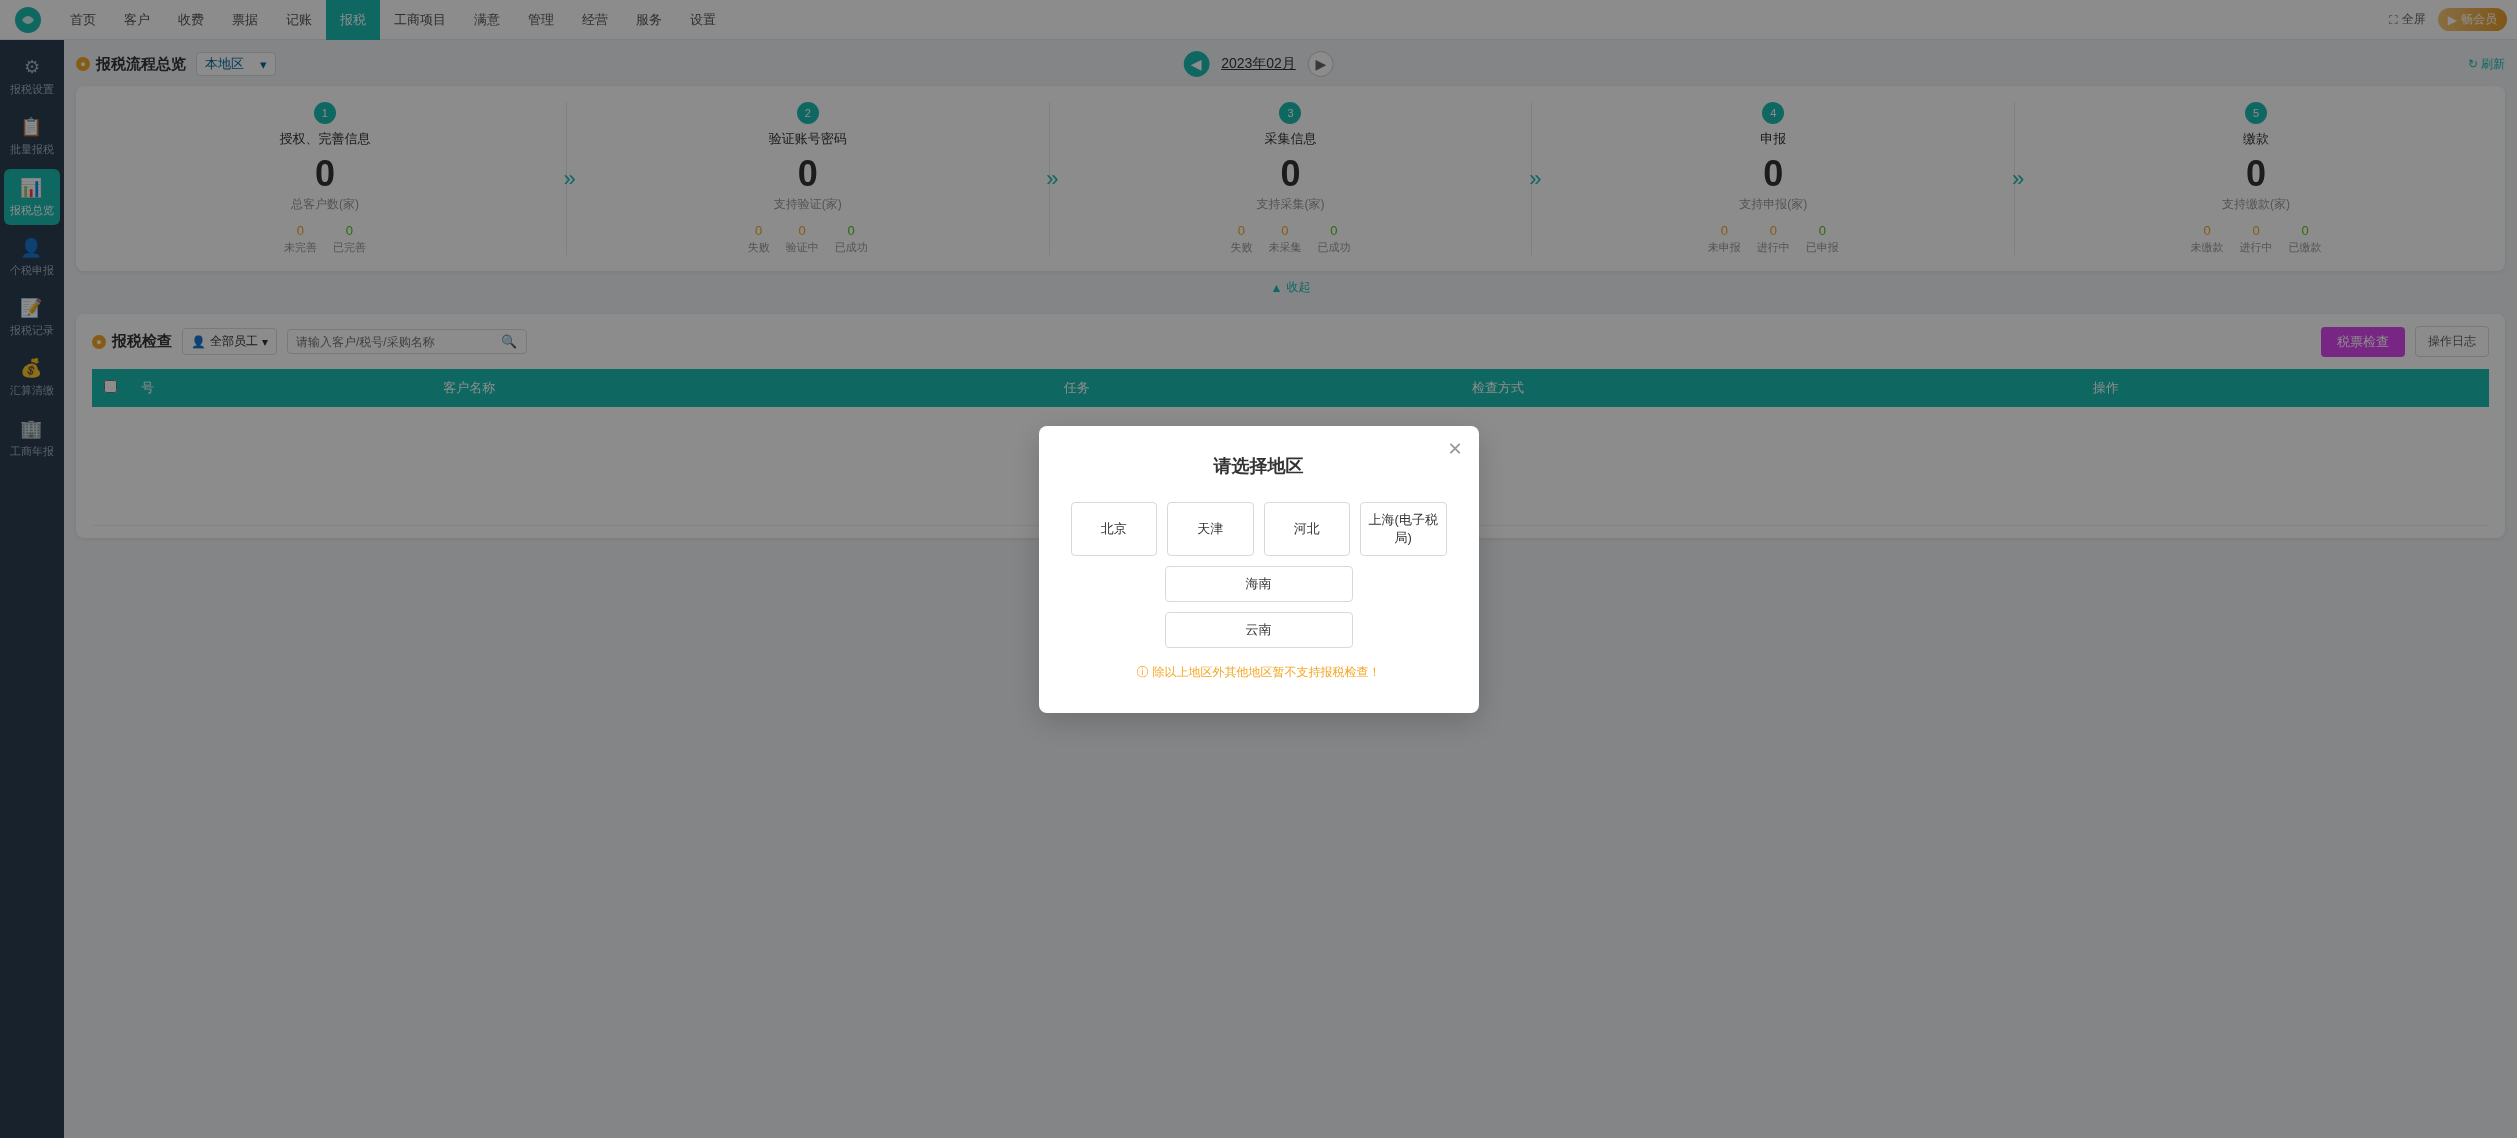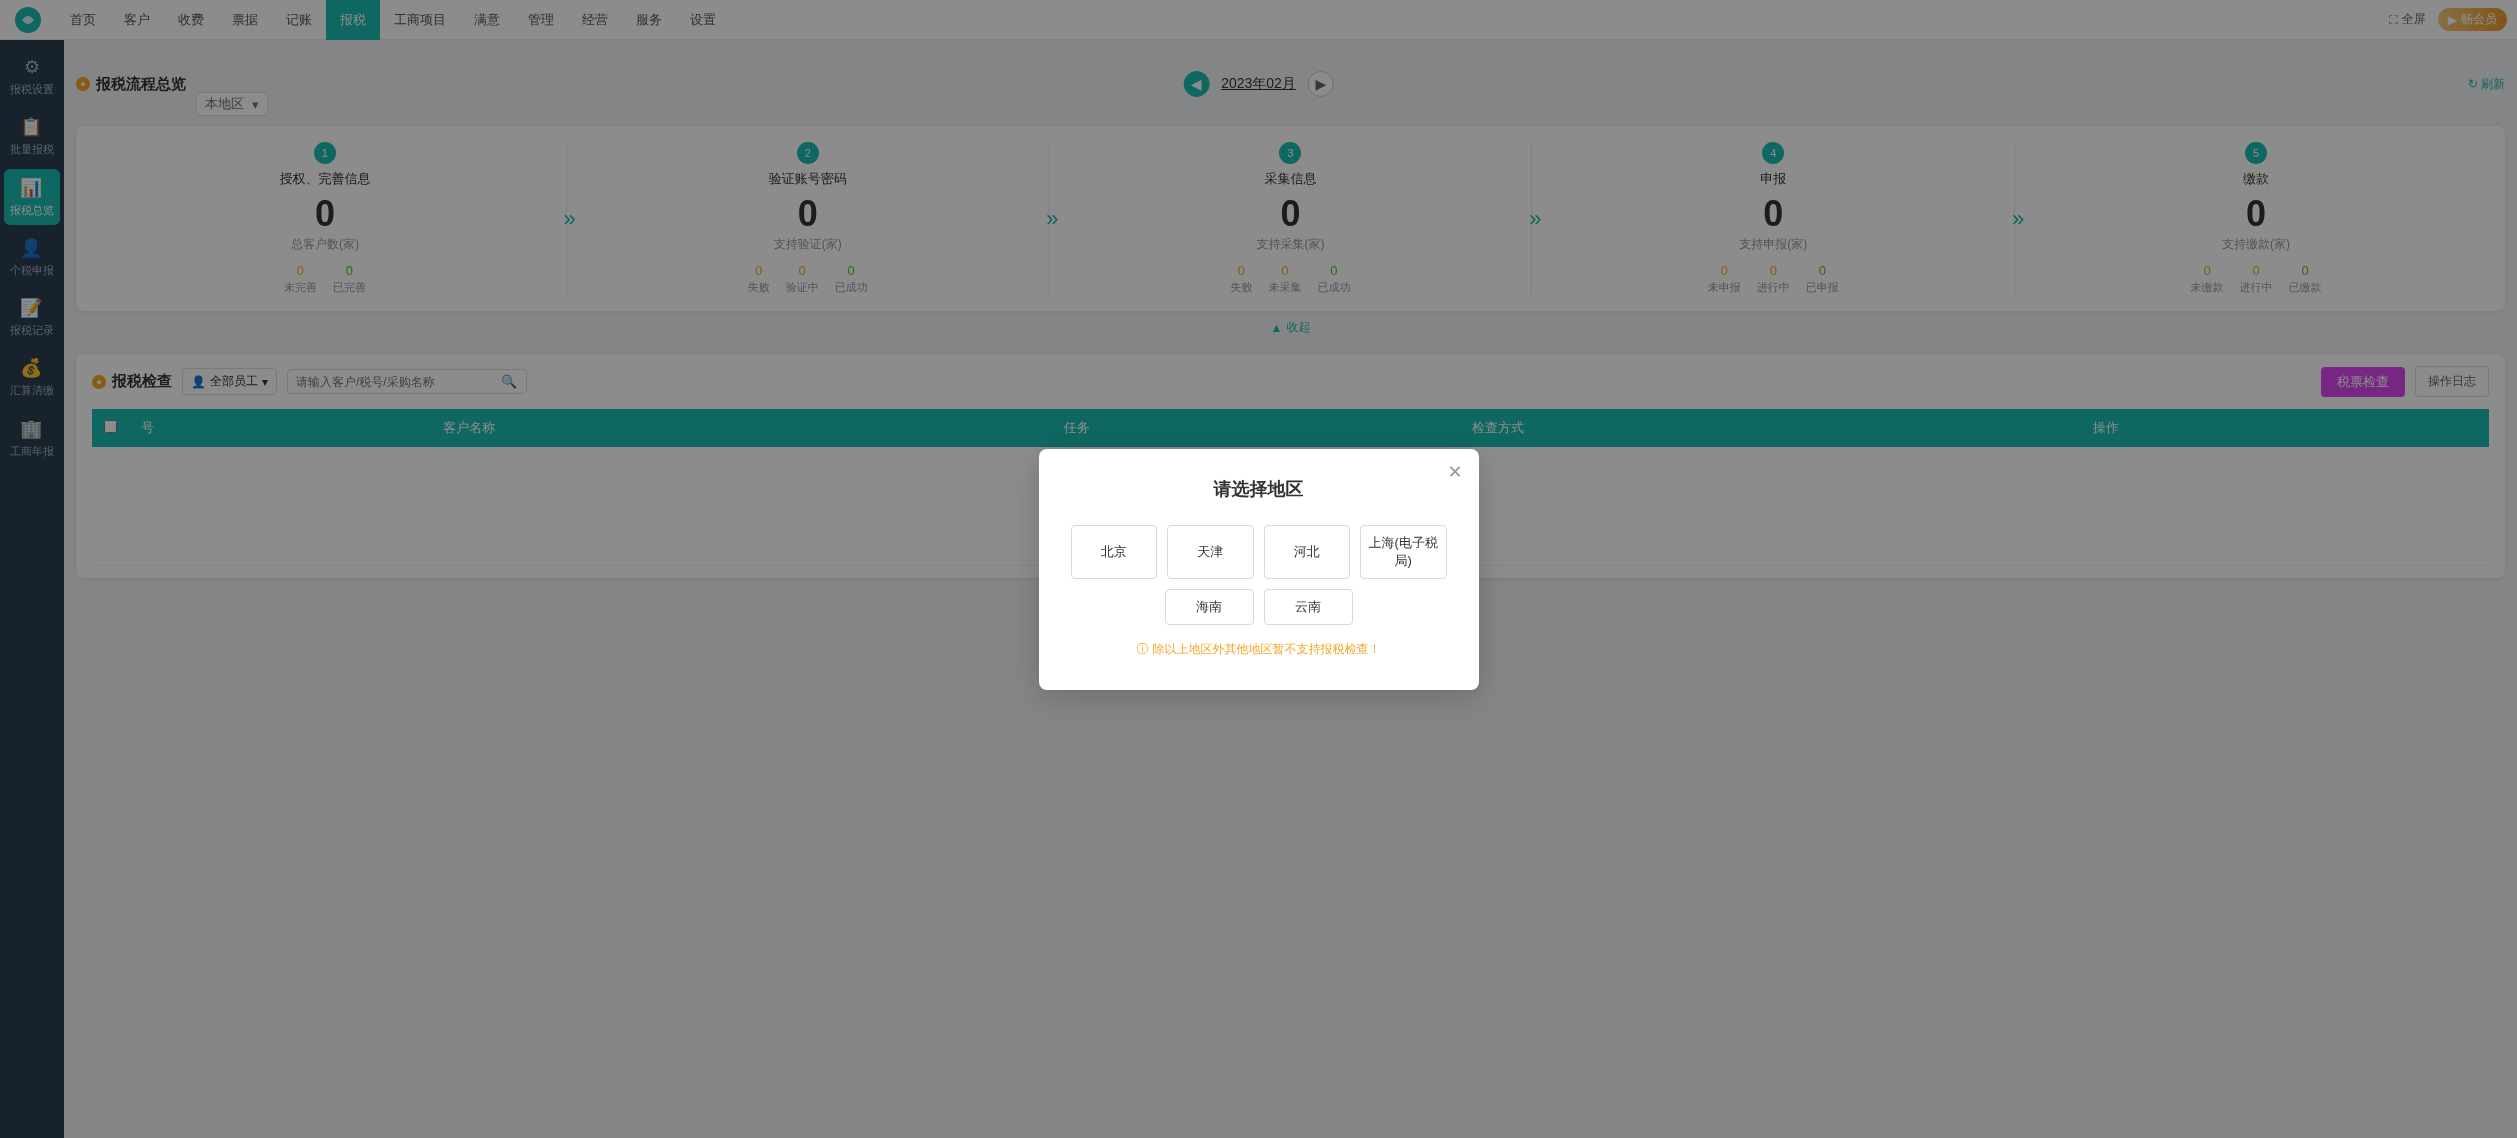--- a/index.html
+++ b/index.html
@@ -126,29 +126,28 @@
       border-radius: 50%;
       display: inline-flex;
       align-items: center;
       justify-content: center;
       color: #fff;
       font-size: 9px;
     }
     .region-selector {
       display: flex;
       align-items: center;
-      gap: 8px;
-      cursor: pointer;
-      color: #737373;
+      gap: 16px;
+      cursor: pointer;
+      color: #0369a1;
       font-size: 13px;
       border: 1px solid #ddd;
       padding: 2px 8px;
       border-radius: 4px;
       background: #fff;
-      margin-top: 40px;
     }
 
     .date-nav {
       display: flex;
       align-items: center;
       gap: 12px;
       margin-left: auto;
     }
     .date-nav-btn {
       width: 26px;
@@ -364,21 +363,21 @@
       margin-bottom: 24px;
     }
     .region-grid {
       display: grid;
       grid-template-columns: repeat(4, 1fr);
       gap: 10px;
       margin-bottom: 10px;
     }
     .region-grid-2 {
       display: grid;
-      grid-template-columns: repeat(2, 1fr);
+      grid-template-columns: repeat(1, 1fr);
       gap: 10px;
       margin-bottom: 16px;
       width: 50%;
       margin-left: auto;
       margin-right: auto;
     }
     .region-btn {
       border: 1px solid #d9d9d9;
       background: #fff;
       color: #333;

